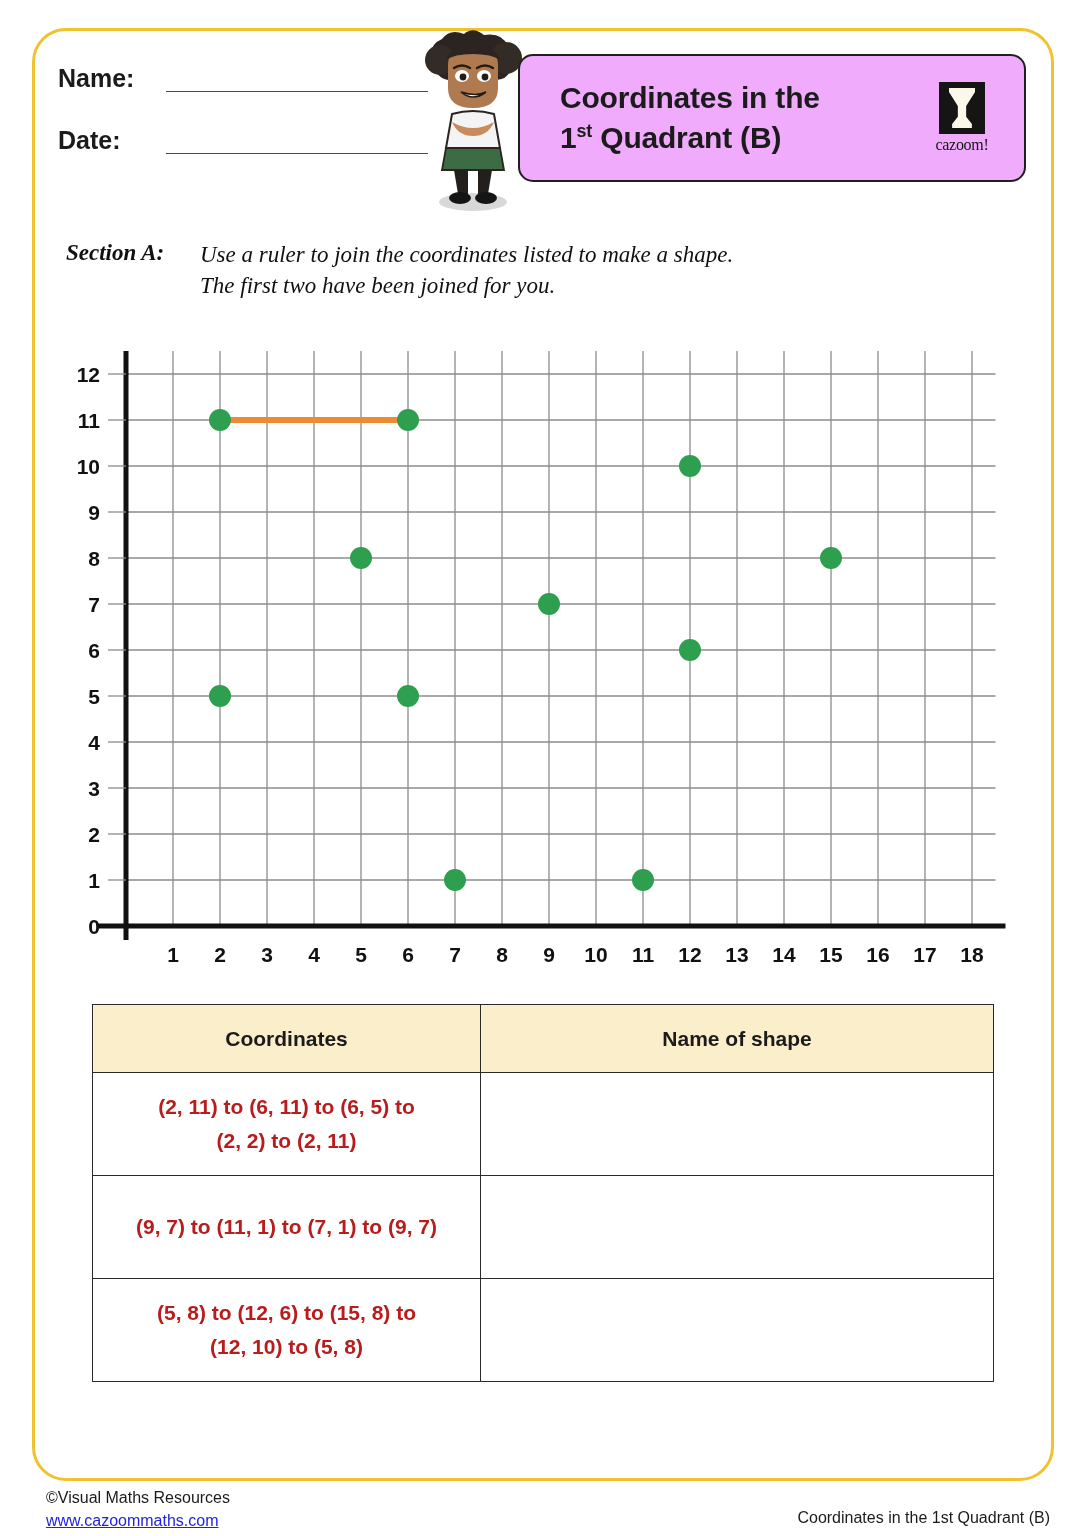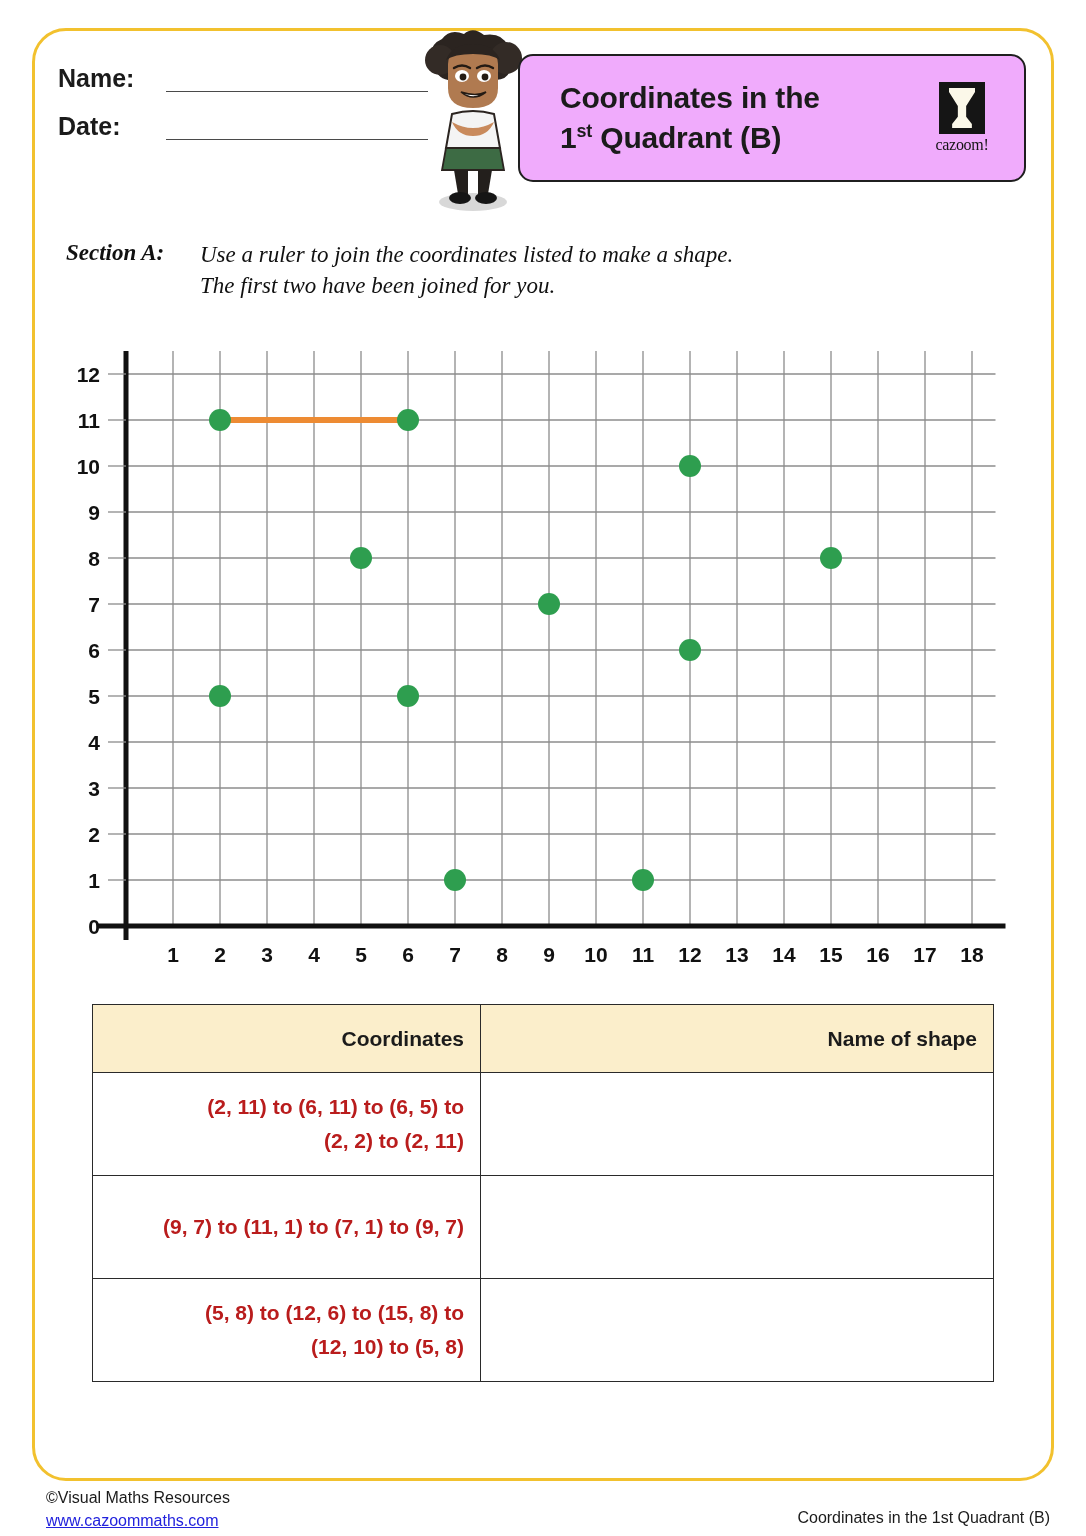--- a/index.html
+++ b/index.html
@@ -26,21 +26,21 @@
 
   
   .header-block {
     position: absolute;
     left: 58px; top: 58px;
     width: 370px;
   }
   .field-row {
     display: flex;
     align-items: flex-end;
-    margin-bottom: 14px;
+    margin-bottom: 28px;
     height: 34px;
   }
   .field-label {
     font-size: 25px;
     font-weight: bold;
     color: #1b1b1b;
     width: 108px;
     line-height: 28px;
   }
   .field-rule {
@@ -140,21 +140,21 @@
   
   .coord-table {
     position: absolute;
     left: 92px; top: 1004px;
     width: 902px;
     border-collapse: collapse;
     table-layout: fixed;
   }
   .coord-table td, .coord-table th {
     border: 1.6px solid #2a2a2a;
-    text-align: right;
+    text-align: center;
     vertical-align: middle;
     padding: 0 16px;
   }
   .coord-table thead th {
     background: #fbeecb;
     height: 68px;
     font-size: 21px;
     font-weight: bold;
     color: #1b1b1b;
   }

